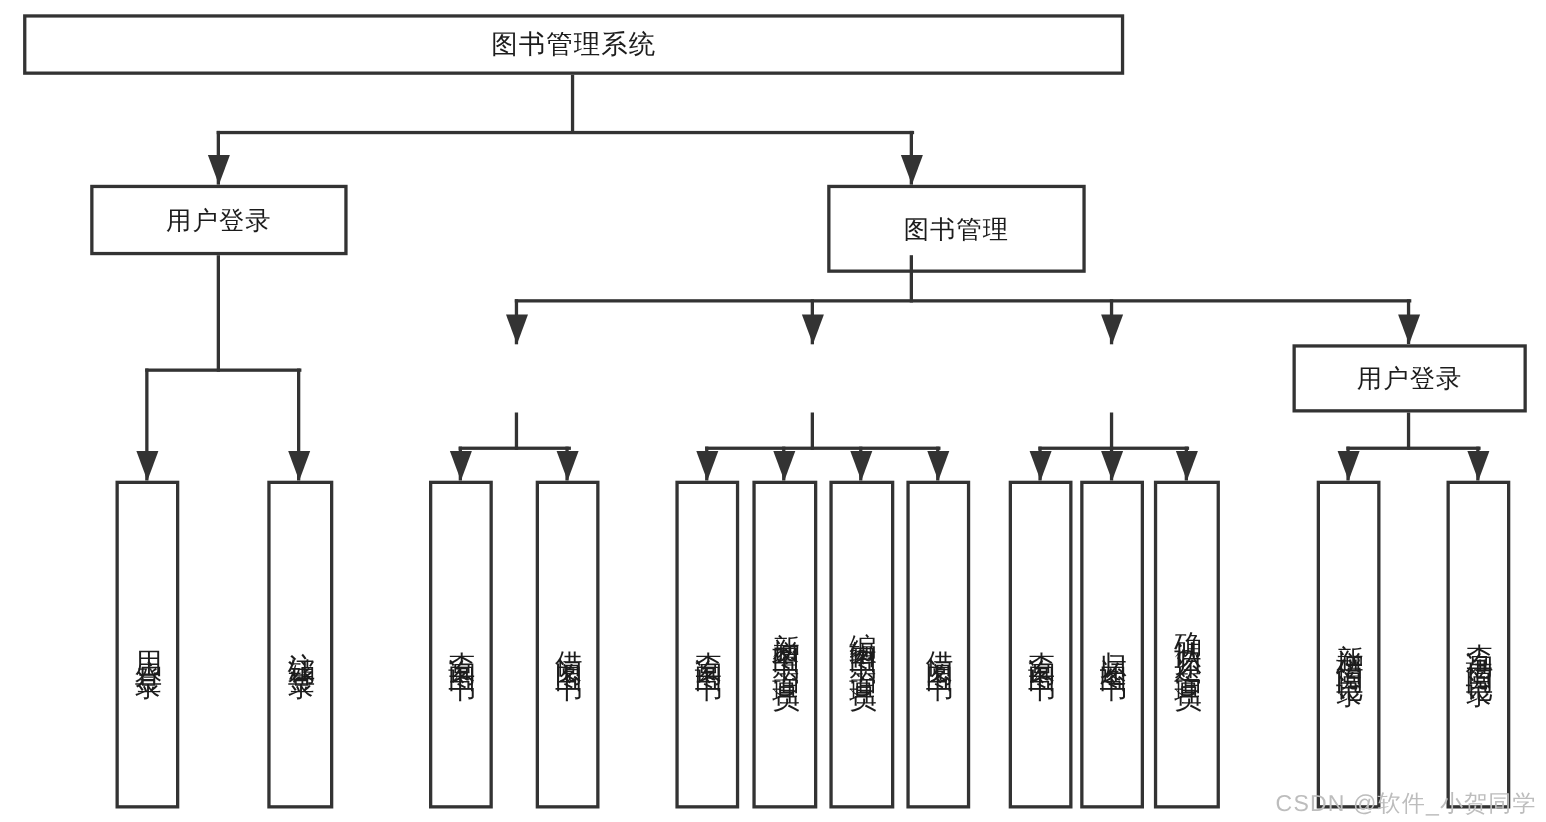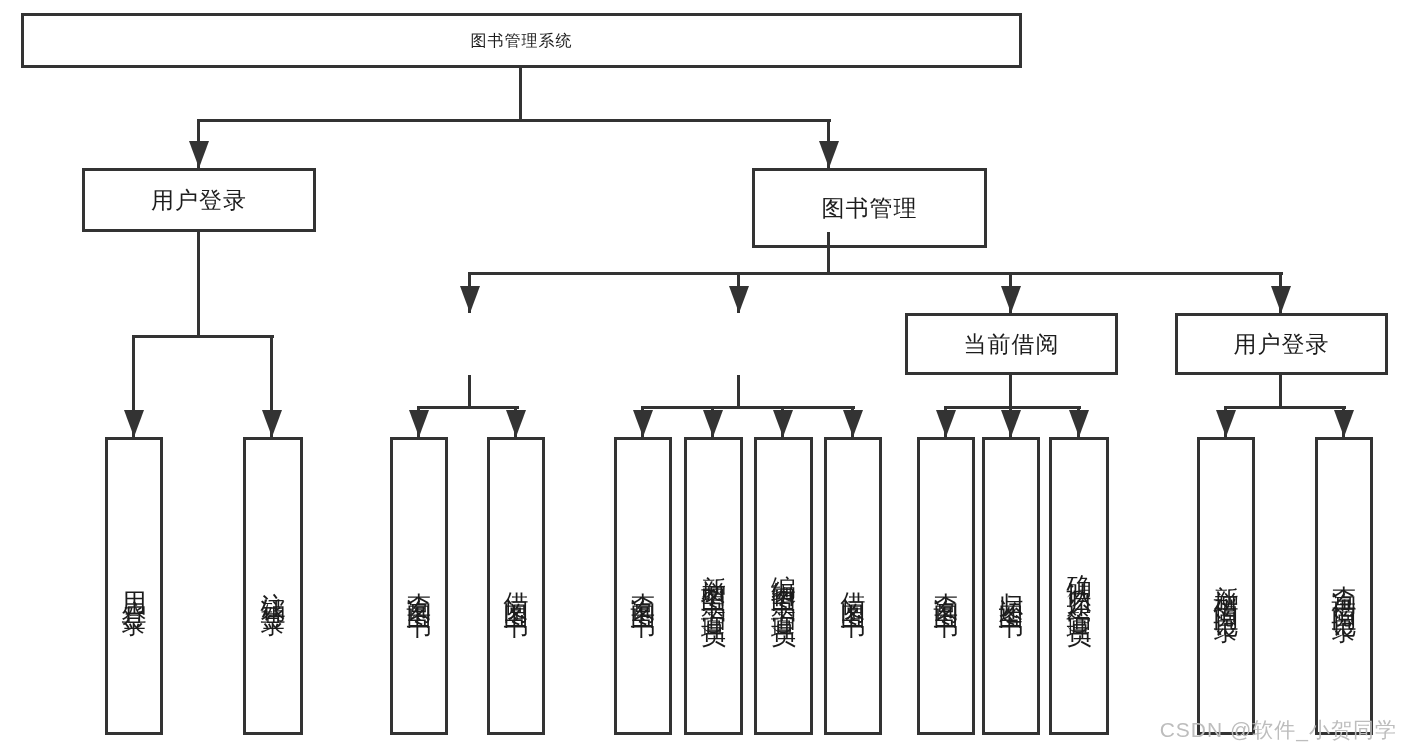--- a/index.html
+++ b/index.html
@@ -19,21 +19,21 @@
     border: 3px solid var(--line);
     background: #ffffff;
     display: flex;
     align-items: center;
     justify-content: center;
     color: var(--text);
     font-size: 23px;
     letter-spacing: 1px;
     line-height: 1;
   }
-  .box.root { font-size: 16px; }
+  .box.root { font-size: 24px; }
   .leaf .vtext {
     writing-mode: vertical-rl;
     font-size: 25px;
     letter-spacing: 7px;
     line-height: 1;
     color: var(--text);
     white-space: nowrap;
   }
   .vline { position: absolute; width: 3px; background: var(--line); }
   .hline { position: absolute; height: 3px; background: var(--line); }
@@ -88,23 +88,20 @@
   <div class="hline" style="left:468px; top:272px; width:815px;"></div>
   <div class="vline" style="left:468px; top:272px; height:41px;"></div>
   <div class="arrowhead" style="left:460px; top:286px;"></div>
   <div class="vline" style="left:737px; top:272px; height:41px;"></div>
   <div class="arrowhead" style="left:729px; top:286px;"></div>
   <div class="vline" style="left:1009px; top:272px; height:41px;"></div>
   <div class="arrowhead" style="left:1001px; top:286px;"></div>
   <div class="vline" style="left:1279px; top:272px; height:41px;"></div>
   <div class="arrowhead" style="left:1271px; top:286px;"></div>
 
-  <div class="box" style="left:905px; top:313px; width:213px; height:62px;">
-    <span>当前借阅</span>
-  </div>
   <div class="box" style="left:1175px; top:313px; width:213px; height:62px;">
     <span>用户登录</span>
   </div>
 
   <div class="vline" style="left:468px; top:375px; height:34px;"></div>
   <div class="hline" style="left:417px; top:406px; width:102px;"></div>
   <div class="vline" style="left:417px; top:406px; height:31px;"></div>
   <div class="arrowhead" style="left:409px; top:410px;"></div>
   <div class="vline" style="left:514px; top:406px; height:31px;"></div>
   <div class="arrowhead" style="left:506px; top:410px;"></div>

